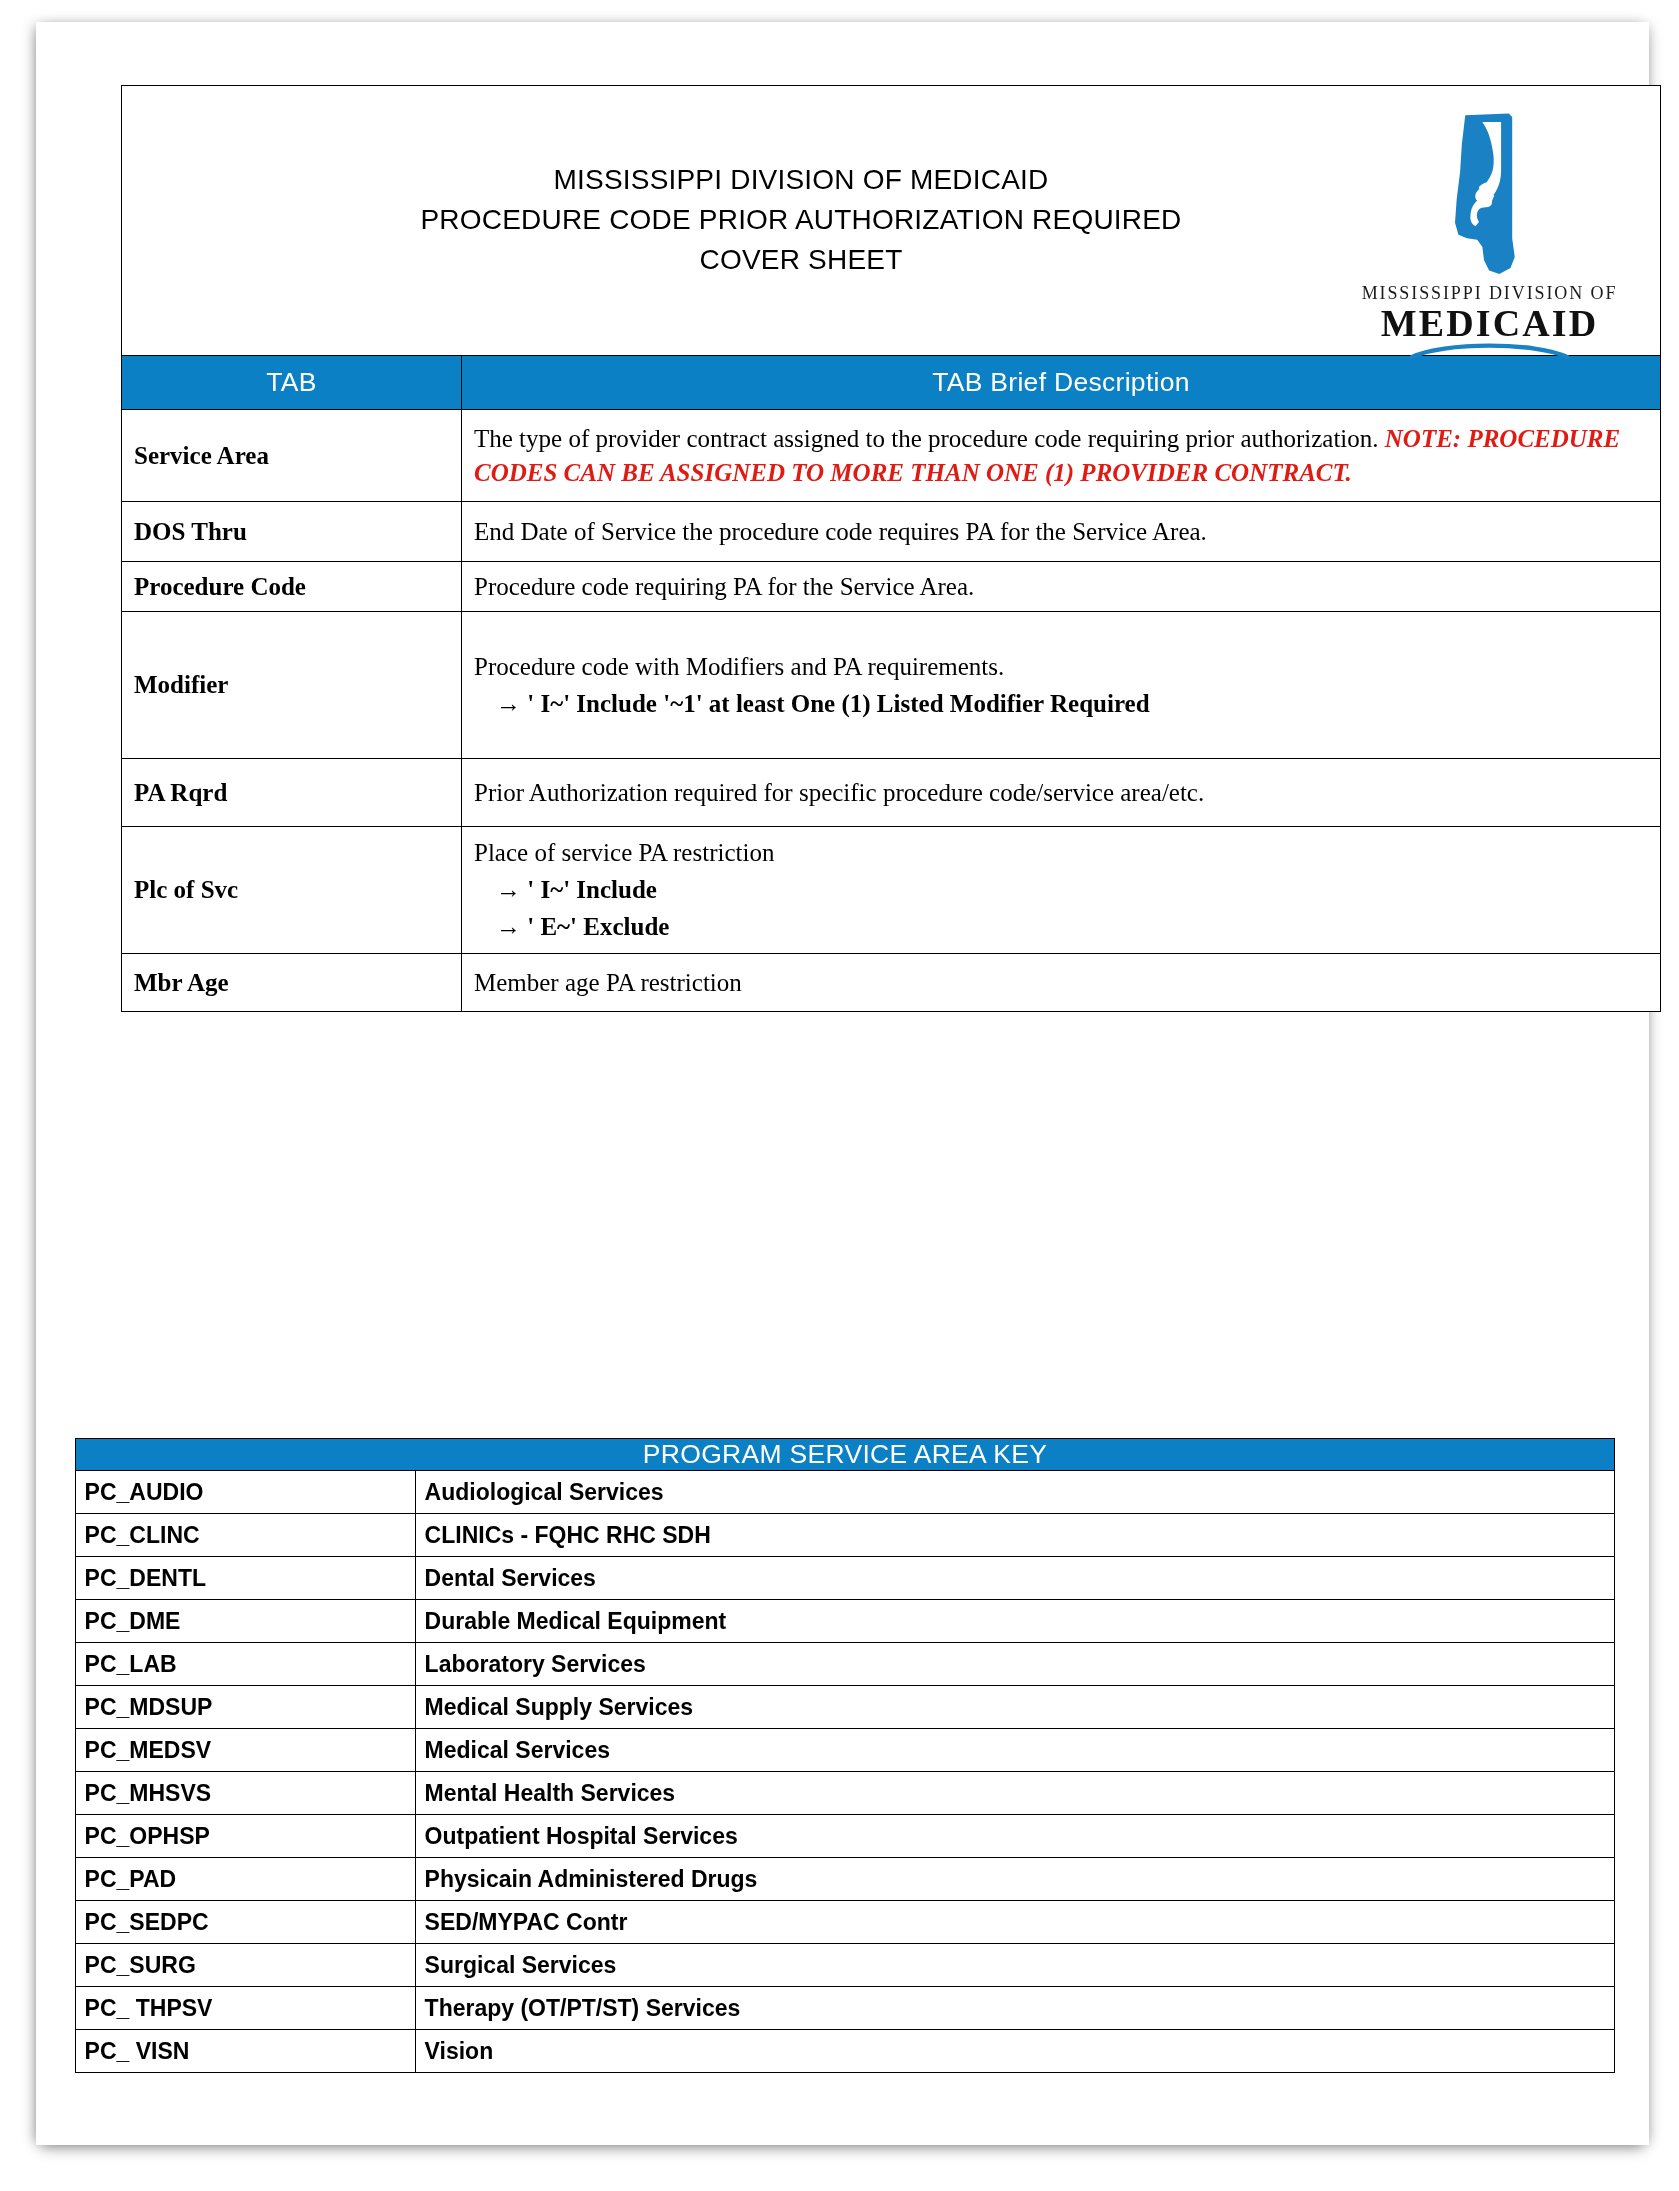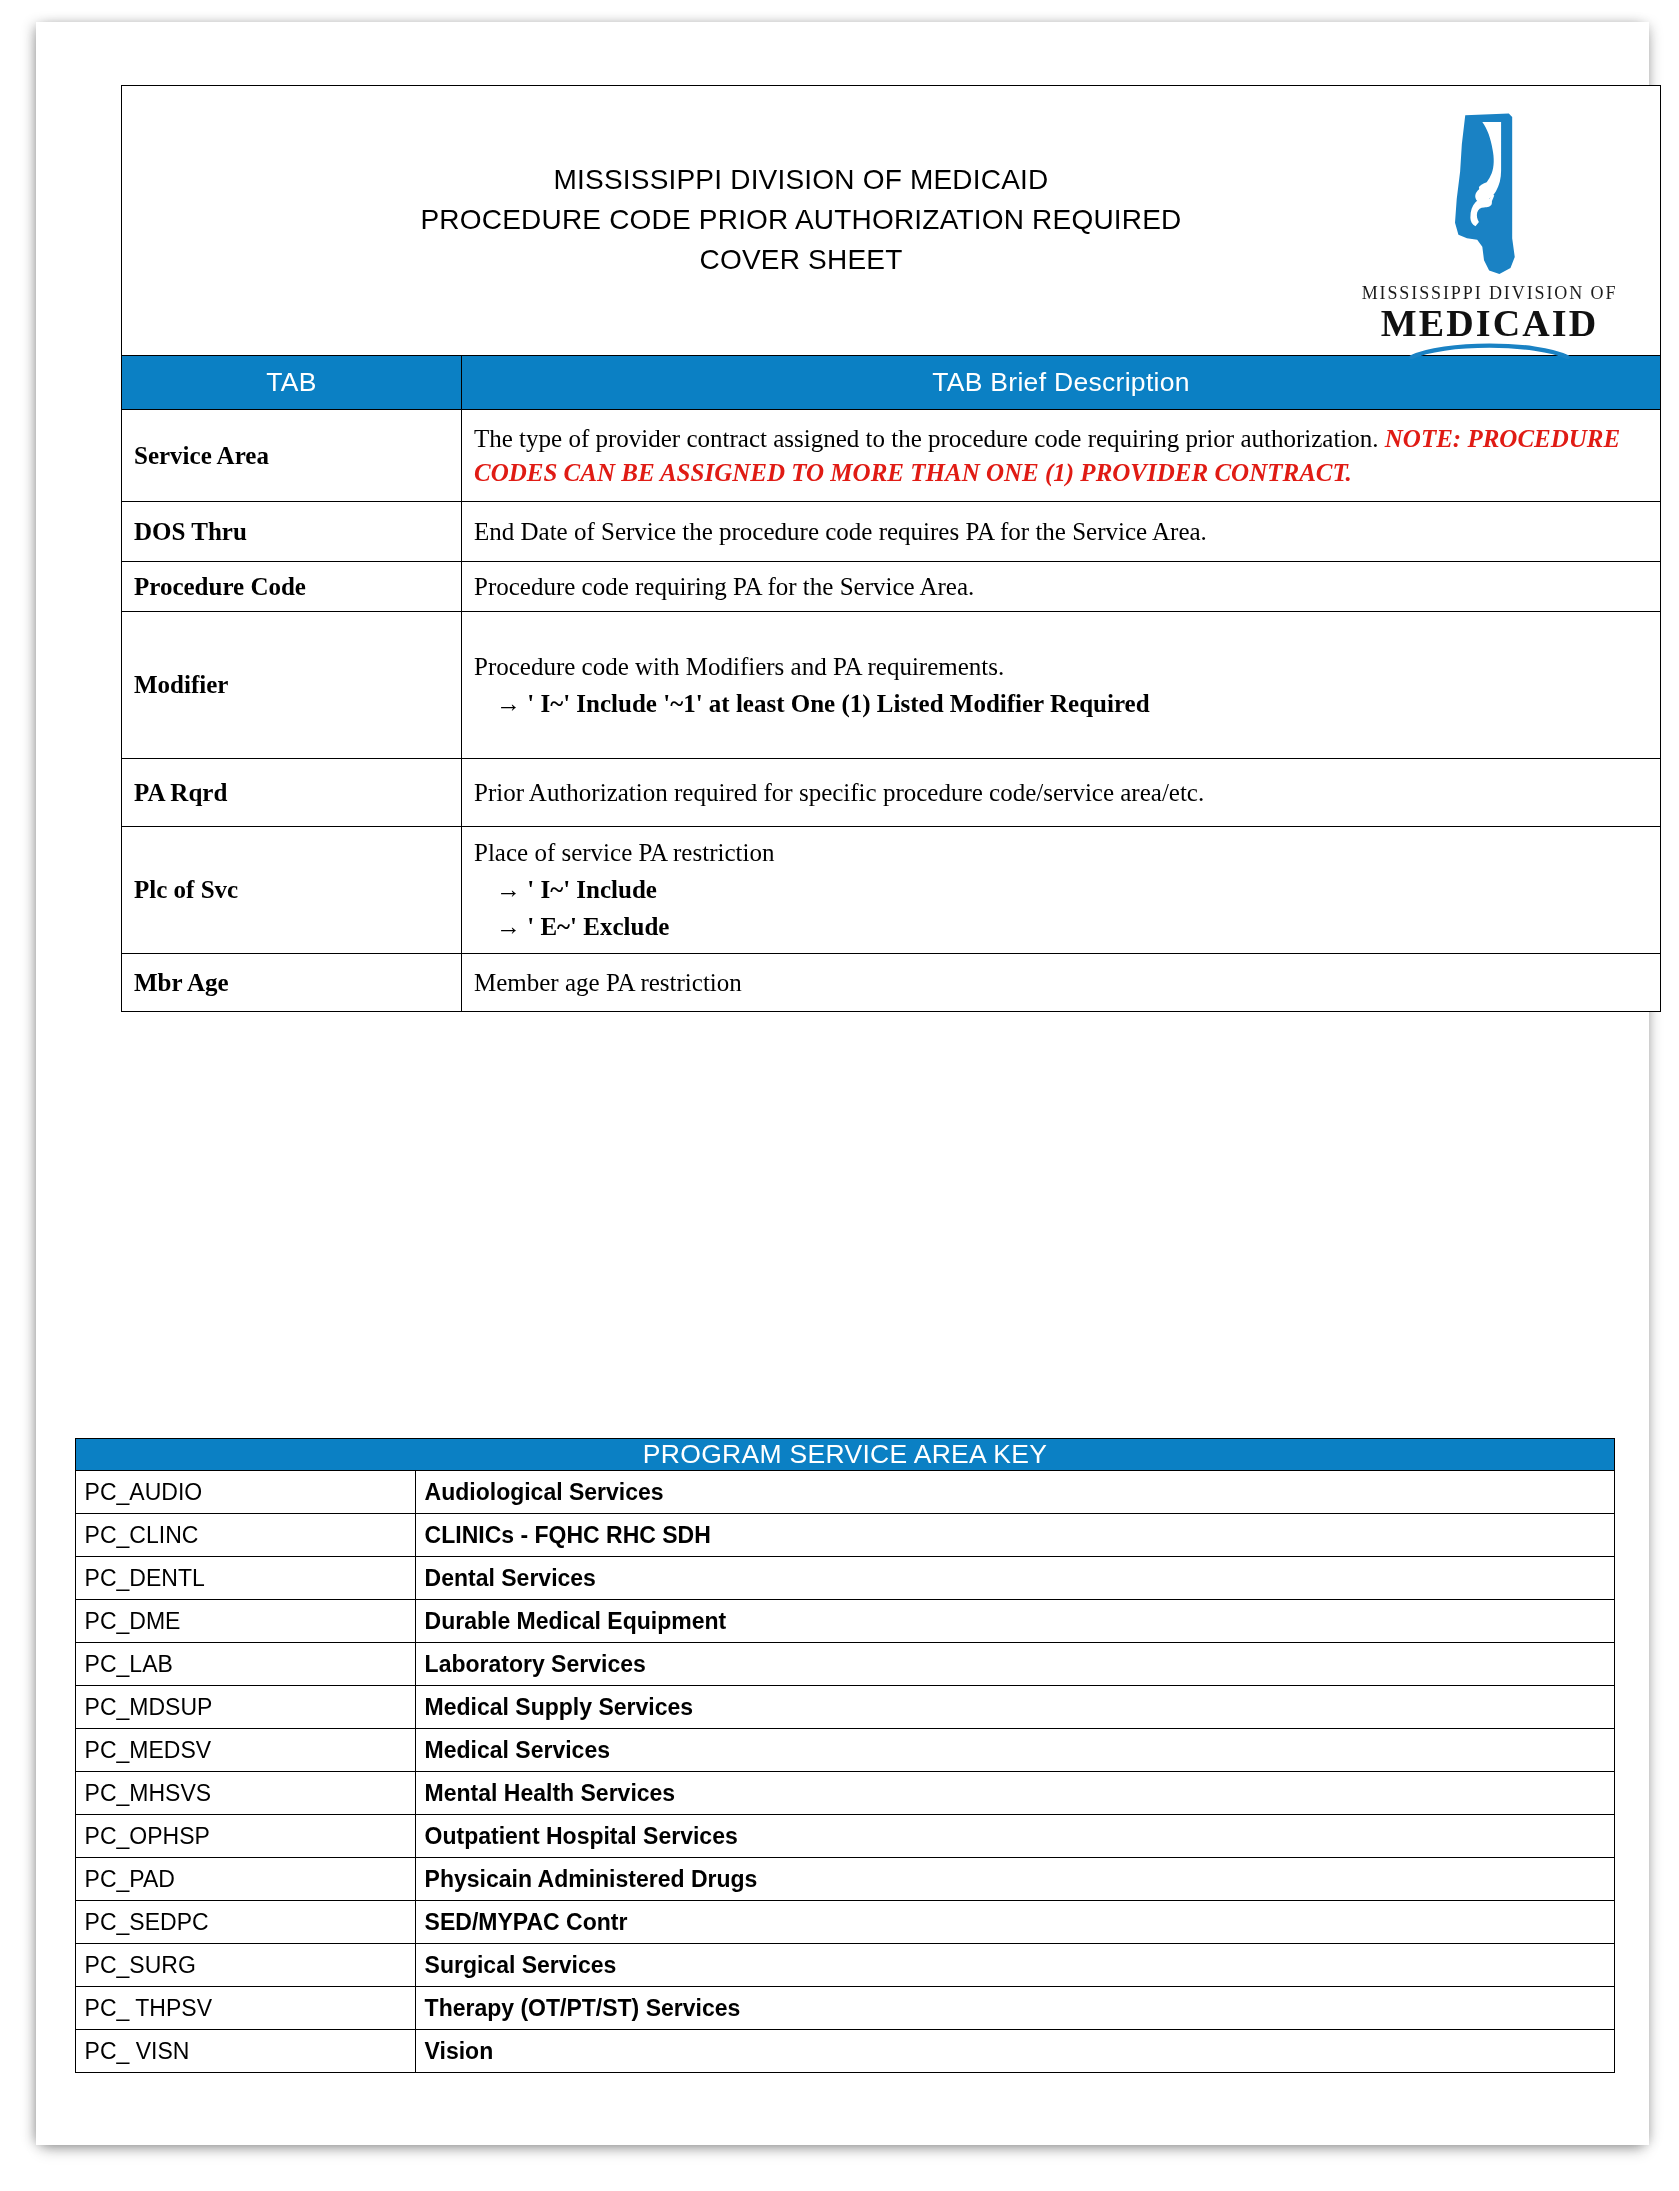--- a/index.html
+++ b/index.html
@@ -162,21 +162,21 @@
     background: #0b80c4 !important;
     color: #fff;
     font-family: "Liberation Sans", sans-serif;
     font-size: 26.5px;
     font-weight: normal;
     text-align: center;
     height: 28px;
     letter-spacing: 0.3px;
   }
   #key-table td.code {
-    font-weight: normal;
+    font-weight: bold;
     font-size: 23px;
     padding: 1.7px 0 1.7px 8.6px;
     height: 43px;
     color: #000;
     white-space: pre;
   }
   #key-table td.meaning {
     font-size: 23px;
     padding: 1.7px 0 1.7px 8.6px;
     height: 43px;

